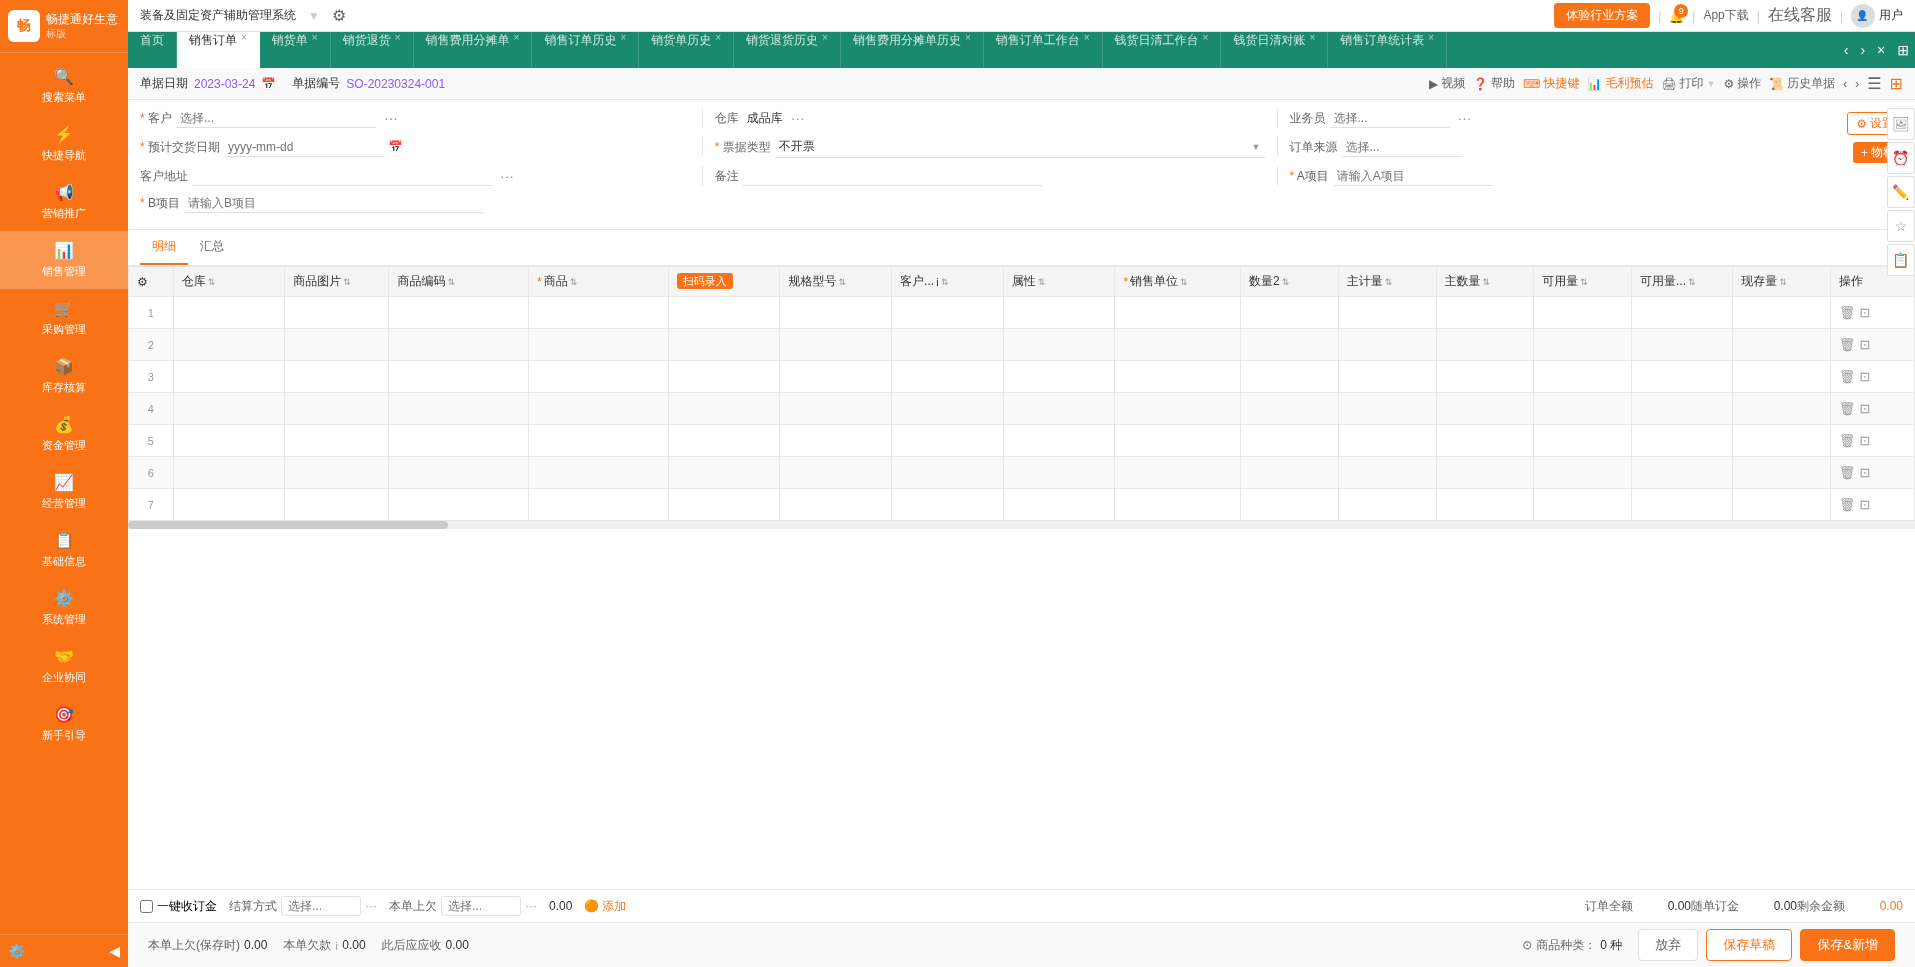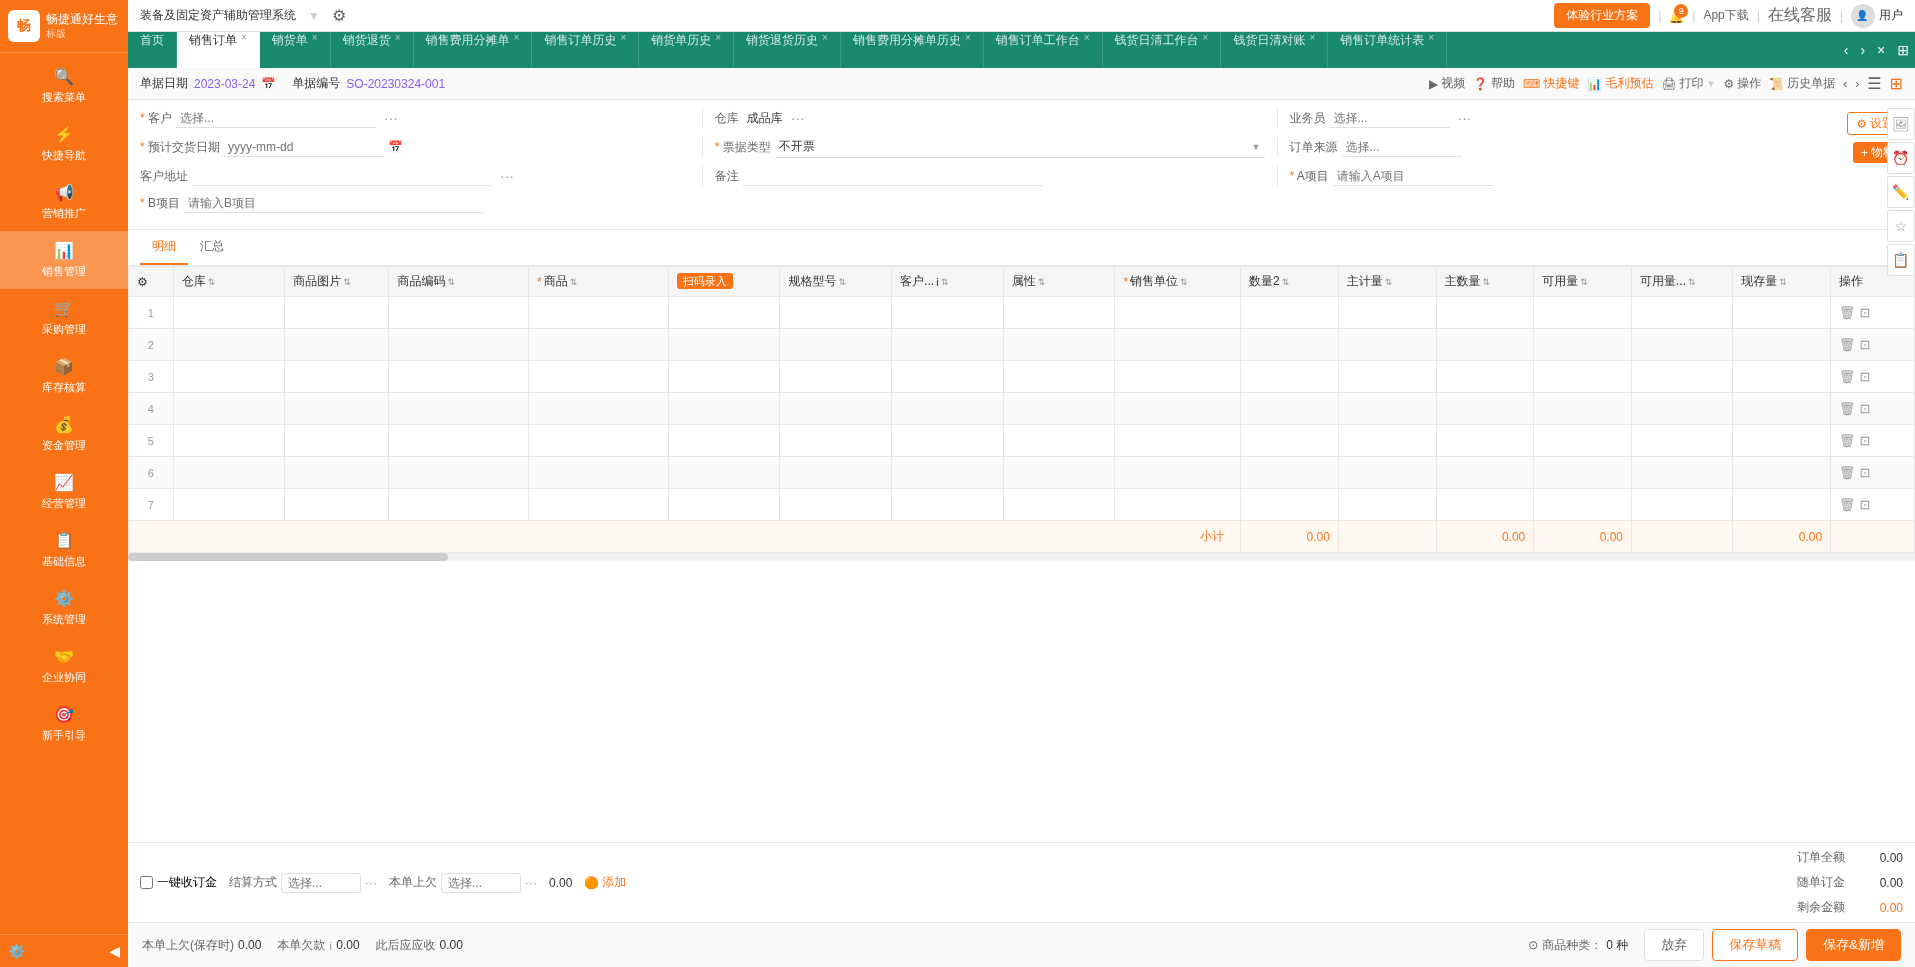--- a/index.html
+++ b/index.html
@@ -95,21 +95,21 @@
     
     .bottom-bar { display: flex; align-items: center; padding: 6px 12px; border-top: 1px solid #e8e8e8; background: #fff; flex-shrink: 0; gap: 12px; }
     .bottom-checkbox { display: flex; align-items: center; gap: 4px; cursor: pointer; }
     .bottom-field { display: flex; align-items: center; gap: 4px; }
     .bottom-field-input { border: 1px solid #e0e0e0; padding: 2px 6px; border-radius: 3px; width: 80px; font-size: 12px; color: #999; }
     .bottom-dots { color: #999; cursor: pointer; }
     .bottom-amount { color: #333; }
     .bottom-add-btn { display: flex; align-items: center; gap: 3px; color: #f97316; cursor: pointer; font-size: 12px; }
 
     
-    .footer { display: flex; align-items: center; padding: 6px 14px; border-top: 1px solid #e8e8e8; background: #f9f9f9; flex-shrink: 0; gap: 16px; }
+    .footer { display: flex; align-items: center; padding: 6px 20px; border-top: 1px solid #e8e8e8; background: #f9f9f9; flex-shrink: 0; gap: 16px; }
     .footer-field { display: flex; align-items: center; gap: 4px; }
     .footer-field-label { color: #666; }
     .footer-field-value { color: #333; font-weight: 500; }
     .footer-right { margin-left: auto; display: flex; align-items: center; gap: 16px; }
     .footer-summary-row { display: flex; align-items: center; gap: 8px; }
     .footer-summary-label { color: #666; font-size: 12px; }
     .footer-summary-value { color: #333; font-size: 12px; min-width: 50px; text-align: right; }
     .footer-summary-value.orange { color: #f97316; }
     .footer-btns { display: flex; align-items: center; gap: 8px; }
     .footer-btn { padding: 6px 16px; border-radius: 4px; cursor: pointer; font-size: 13px; border: 1px solid #e0e0e0; background: #fff; color: #666; }
@@ -688,32 +688,20 @@
                 <td></td>
                 <td></td>
               <td>
                   <div class="col-action">
                     <span class="col-action-btn">🗑</span>
                     <span class="col-action-btn">⊡</span>
                   </div>
                 </td>
             </tr>
 
-            <tr class="subtotal-row">
-              <td colspan="10" style="text-align:right;">
-                <span class="subtotal-label">小计</span>
-              </td>
-              <td style="color:#f97316;text-align:right;">0.00</td>
-              <td></td>
-              <td style="color:#f97316;text-align:right;">0.00</td>
-              <td style="color:#f97316;text-align:right;">0.00</td>
-              <td></td>
-              <td style="color:#f97316;text-align:right;">0.00</td>
-              <td></td>
-            </tr>
           </tbody>
         </table>
 
         <div class="scrollbar-area">
           <div class="scrollbar-thumb"></div>
         </div>
       </div>
 
       <div class="bottom-bar">
         <div class="bottom-checkbox">
@@ -729,21 +717,21 @@
           <span class="form-field-label">本单上欠</span>
           <input class="bottom-field-input" type="text" placeholder="选择..." style="">
           <span class="bottom-dots">···</span>
         </div>
         <span class="bottom-amount">0.00</span>
         <div class="bottom-add-btn">
           <span>🟠</span>
           <span>添加</span>
         </div>
 
-        <div style="margin-left:auto;display:flex;flex-direction:column;align-items:flex-end;gap:8px;">
+        <div style="margin-left:auto;display:flex;flex-direction:row;align-items:flex-end;gap:0;">
           <div class="footer-summary-row">
             <span class="footer-summary-label">订单全额</span>
             <span class="footer-summary-value">0.00</span>
           </div>
           <div class="footer-summary-row">
             <span class="footer-summary-label">随单订金</span>
             <span class="footer-summary-value">0.00</span>
           </div>
           <div class="footer-summary-row">
             <span class="footer-summary-label">剩余金额</span>

